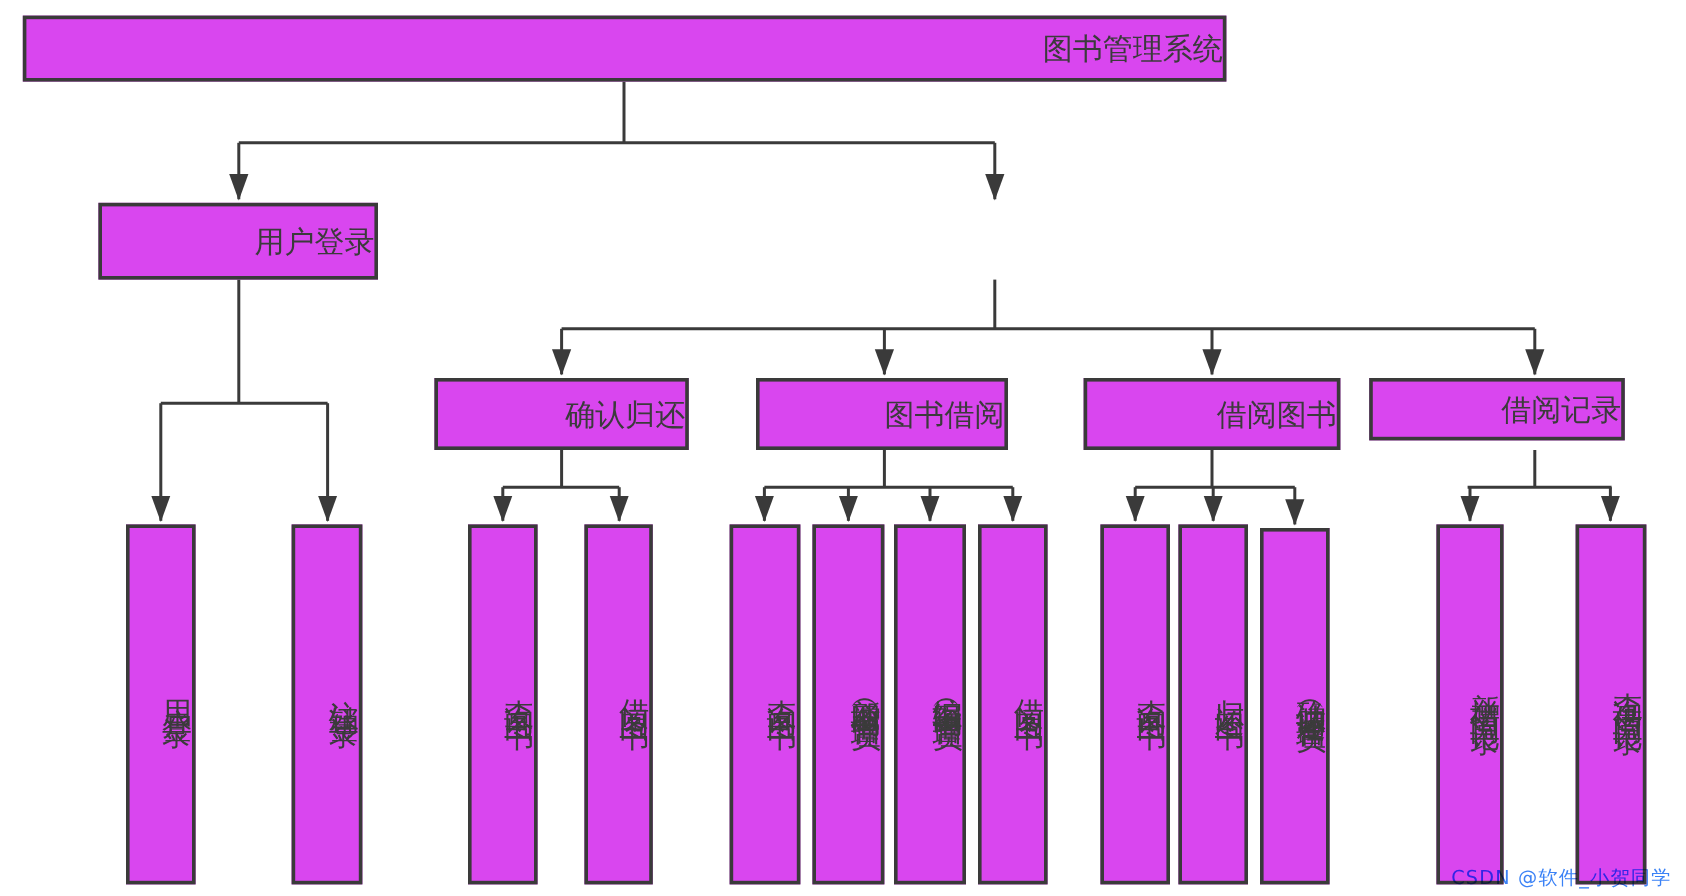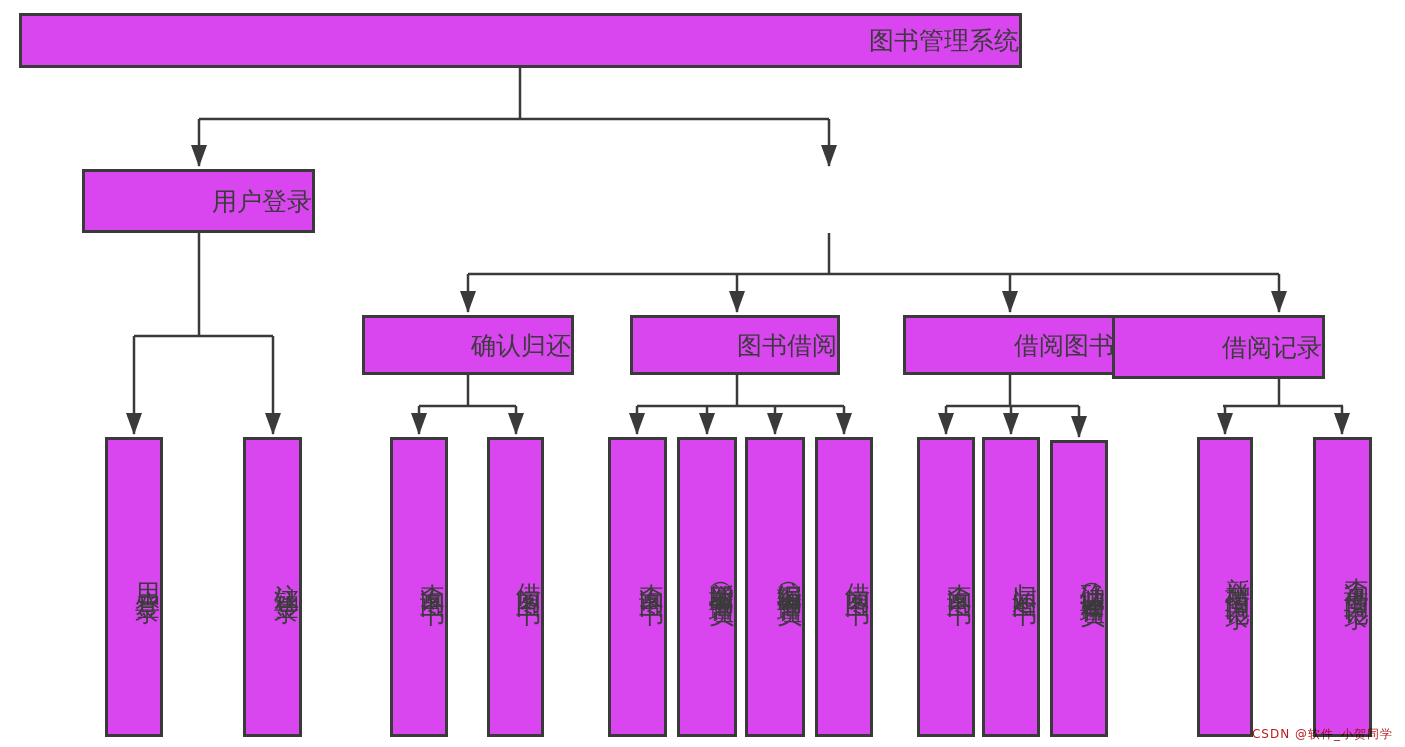--- a/index.html
+++ b/index.html
@@ -30,22 +30,22 @@
     text-orientation:mixed;
     letter-spacing:6px;
     line-height:1;
     white-space:normal;
   }
   .vbox.long .label{letter-spacing:3px;}
   .watermark{
     position:absolute;
     right:12px;
     bottom:4px;
-    color:#b91c1c;
-    font-size:12px;
+    color:#3b82f6;
+    font-size:16px;
     letter-spacing:1px;
     z-index:10;
     mix-blend-mode:multiply;
     white-space:nowrap;
   }
 </style>
 </head>
 <body>
 
 <div class="canvas">
@@ -110,21 +110,21 @@
 
   <div class="box" style="left:362px;top:315px;width:212px;height:60px">
     <span class="label">确认归还</span>
   </div>
   <div class="box" style="left:630px;top:315px;width:210px;height:60px">
     <span class="label">图书借阅</span>
   </div>
   <div class="box" style="left:903px;top:315px;width:214px;height:60px">
     <span class="label">借阅图书</span>
   </div>
-  <div class="box" style="left:1112px;top:315px;width:213px;height:64px">
+  <div class="box" style="left:1141px;top:315px;width:213px;height:52px">
     <span class="label">借阅记录</span>
   </div>
 
   <div class="box vbox" style="left:105px;top:437px;width:58px;height:300px">
     <span class="label">用户登录</span>
   </div>
   <div class="box vbox" style="left:243px;top:437px;width:59px;height:300px">
     <span class="label">注销登录</span>
   </div>
 

